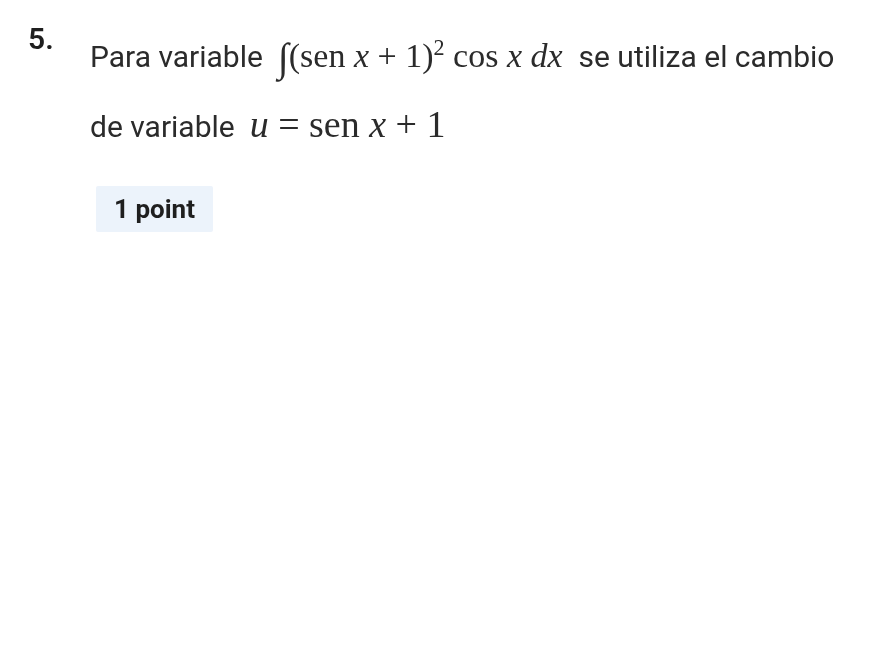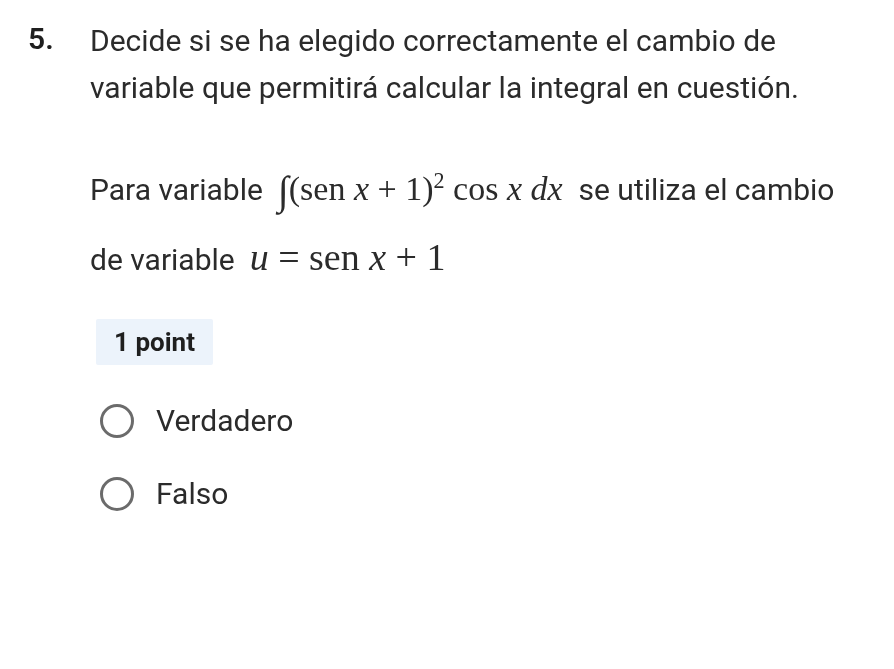--- a/index.html
+++ b/index.html
@@ -90,44 +90,30 @@
   }
 </style>
 </head>
 <body>
 
 <div class="wrap">
   <div class="q-row">
     <div class="q-number">5.</div>
     <div class="q-body">
 
-      <div class="prompt">Decide si se ha elegido correctamente el cambio de variable que permitirá calcular la integral en cuestión.</div>
 
       <div class="statement">
         <span>Para variable</span>&nbsp;
         <span class="mshow">
           <span style="font-size:40px; position:relative; top:4px;">∫</span>(sen <span style="font-style:italic;">x</span> + 1)<sup style="font-size:0.65em;">2</sup> cos <span style="font-style:italic;">x</span> <span style="font-style:italic;">dx</span>
         </span>
         &nbsp;<span>se utiliza el cambio de variable</span>&nbsp;
         <span class="msh">
           <span style="font-style:italic;">u</span> = sen <span style="font-style:italic;">x</span> + 1
         </span>
       </div>
 
       <div class="points-badge">1 point</div>
 
-      <div class="choices">
-
-        <label class="choice">
-          <span class="radio"></span>
-          <span class="choice-label">Verdadero</span>
-        </label>
-
-        <label class="choice">
-          <span class="radio"></span>
-          <span class="choice-label">Falso</span>
-        </label>
-
-      </div>
 
     </div>
   </div>
 </div>
 
 </body></html>

